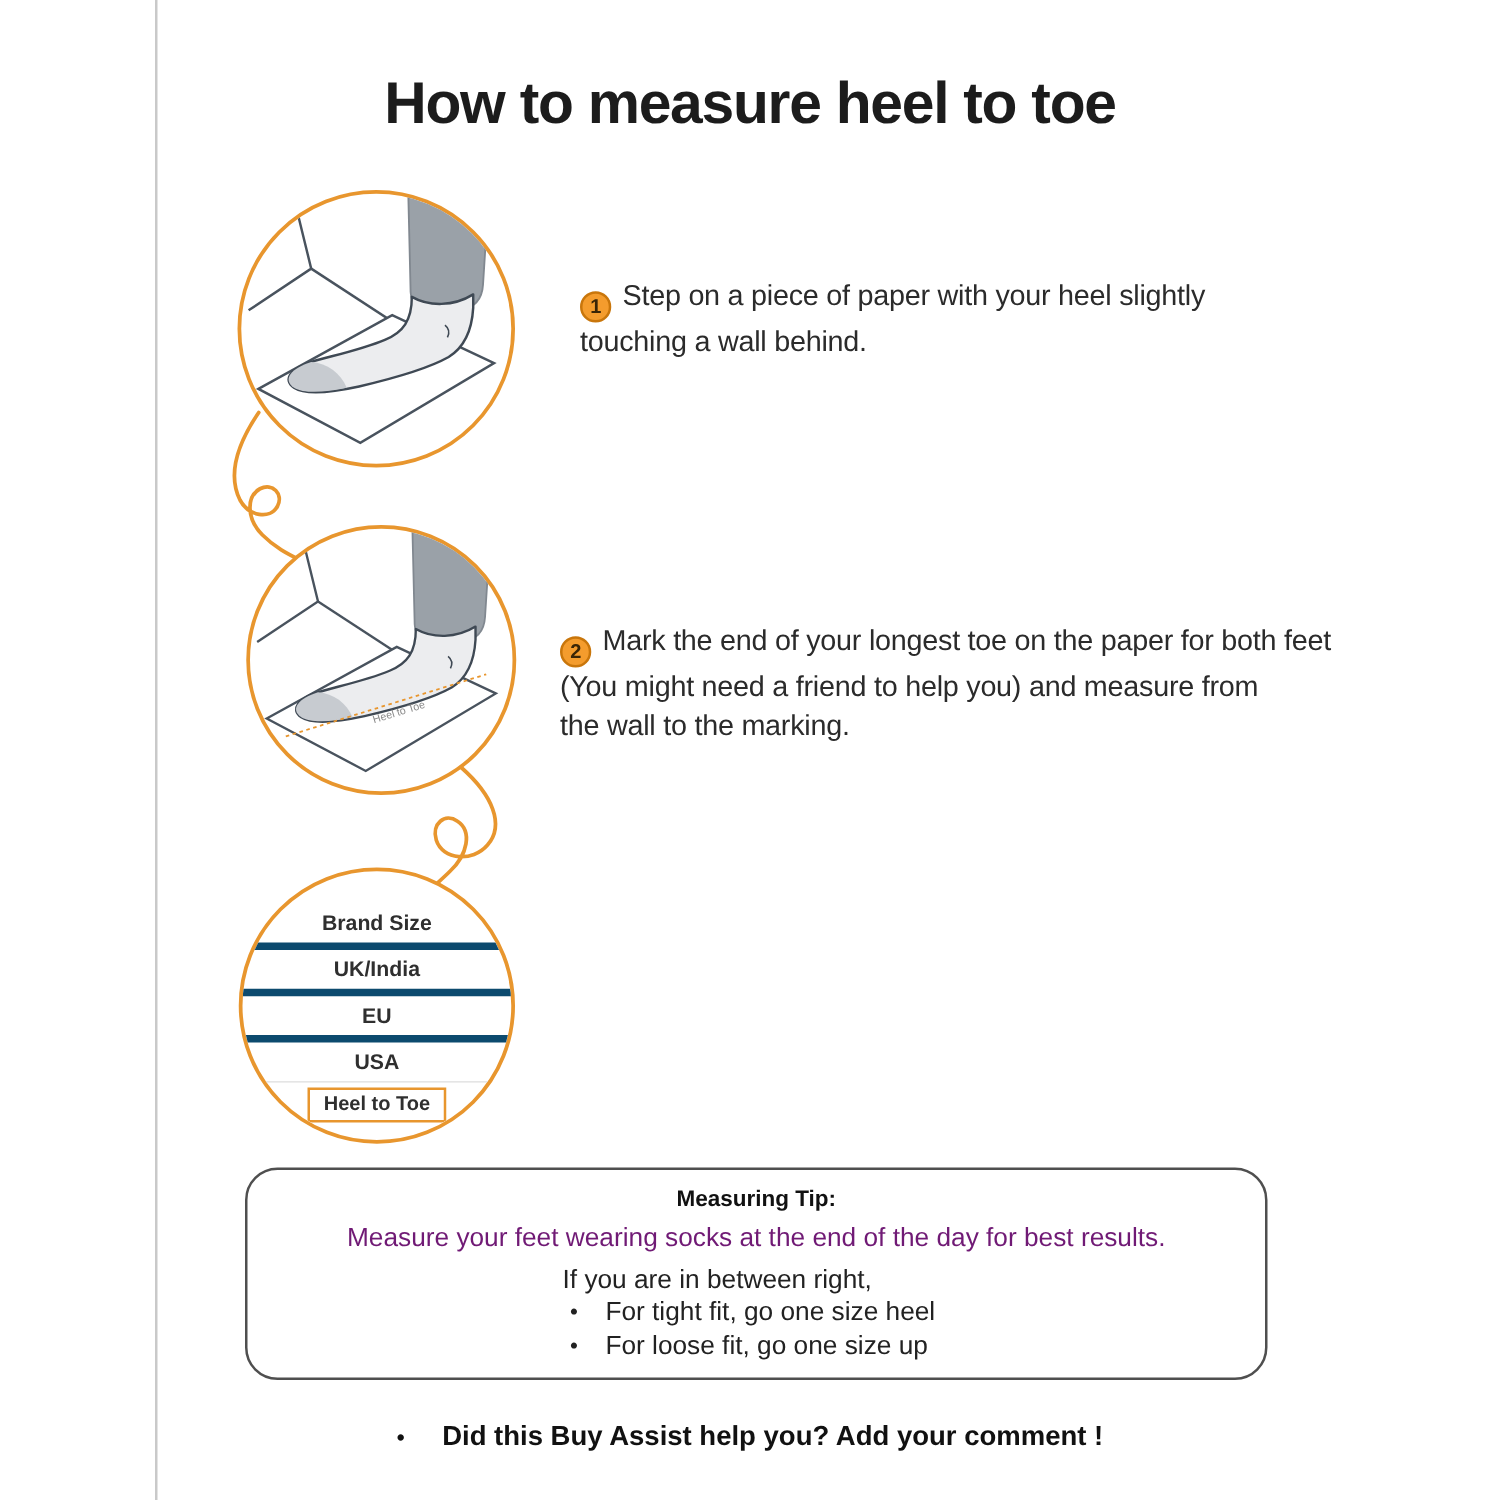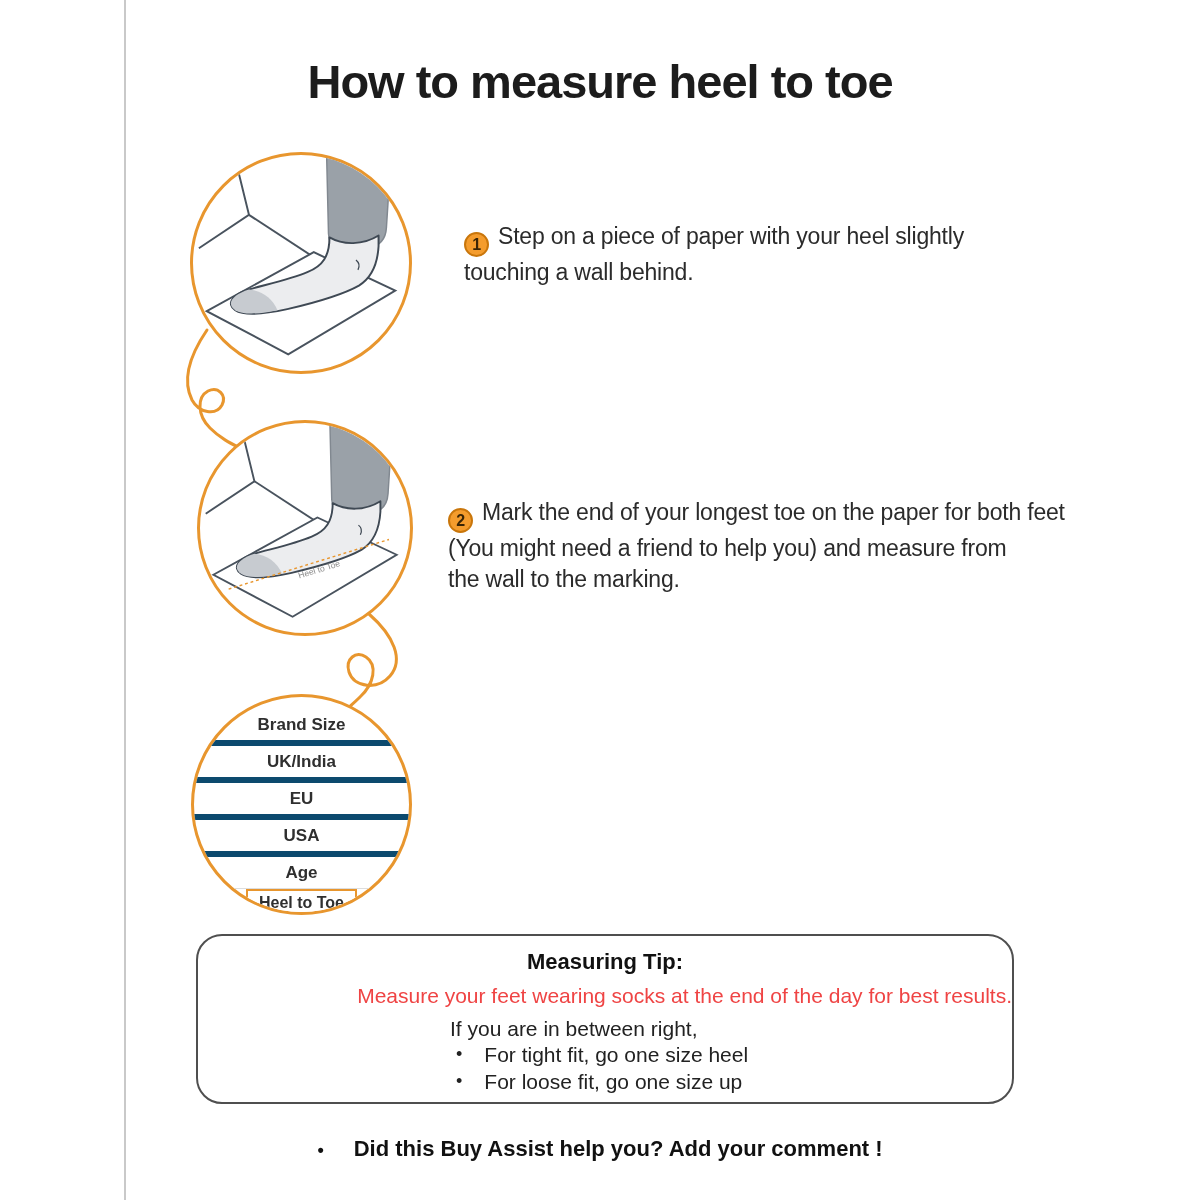--- a/index.html
+++ b/index.html
@@ -28,22 +28,22 @@
   .step-line{font-size:23px;line-height:31px;white-space:nowrap;letter-spacing:-0.2px;}
   .badge{display:inline-flex;width:25px;height:25px;border-radius:50%;background:#F49C2D;border:2px solid #C9760B;
          color:#3a2506;font-size:16px;font-weight:bold;align-items:center;justify-content:center;
          margin-right:9px;vertical-align:-6px;box-sizing:border-box;}
   .s1{left:464px;top:221px;}
   .s2{left:448px;top:478px;margin-top:19px;}
   .s3{left:448px;top:770px;}
 
   .tip-box{position:absolute;left:196px;top:934px;width:818px;height:170px;box-sizing:border-box;
            border:2px solid #4f4f4f;border-radius:26px;background:#fff;}
-  .tip-title{margin-top:13px;text-align:center;font-size:22px;font-weight:bold;color:#111;}
-  .tip-line1{margin-top:9px;text-align:right;font-size:21px;color:#ef4444;}
+  .tip-title{margin-top:13px;text-align:center;font-size:18px;font-weight:bold;color:#111;}
+  .tip-line1{margin-top:9px;text-align:center;font-size:21px;color:#701a75;}
   .tip-group{margin:9px 0 0 252px;font-size:21px;color:#222;}
   .tip-bullet{display:flex;gap:22px;margin-left:6px;line-height:27px;}
   .tip-bullet .dot{font-size:18px;}
 
   .footer-line{position:absolute;left:0;top:1136px;width:1200px;display:flex;justify-content:center;align-items:baseline;gap:30px;
                font-size:22px;font-weight:bold;color:#111;}
   .footer-line .dot{font-size:18px;}
 </style>
 </head>
 <body>
@@ -86,21 +86,20 @@
       <text x="104" y="163" font-size="9" fill="#8a8a8a" transform="rotate(-17 104 163)">Heel to Toe</text>
     </svg>
   </div>
 
   <div class="circle c3">
     <div class="chart-rows">
       <div class="chart-row first">Brand Size</div>
       <div class="chart-row">UK/India</div>
       <div class="chart-row">EU</div>
       <div class="chart-row">USA</div>
-      <div class="chart-row">Age</div>
       <div class="chart-row hl">
         <span class="hl-box">Heel to Toe</span>
       </div>
     </div>
   </div>
 
   <div class="step s1">
     <div class="step-line">
       <span class="badge">1</span><span>Step on a piece of paper with your heel slightly</span>
     </div>

